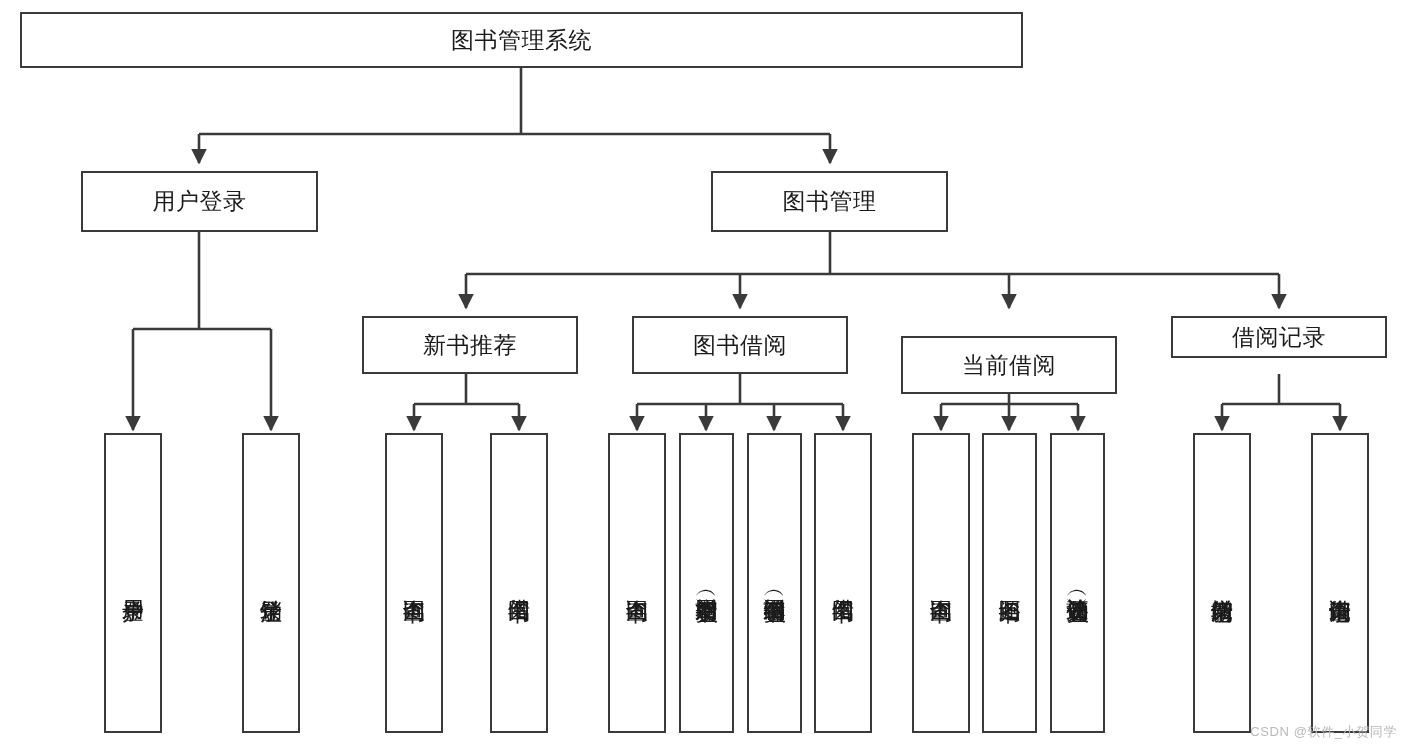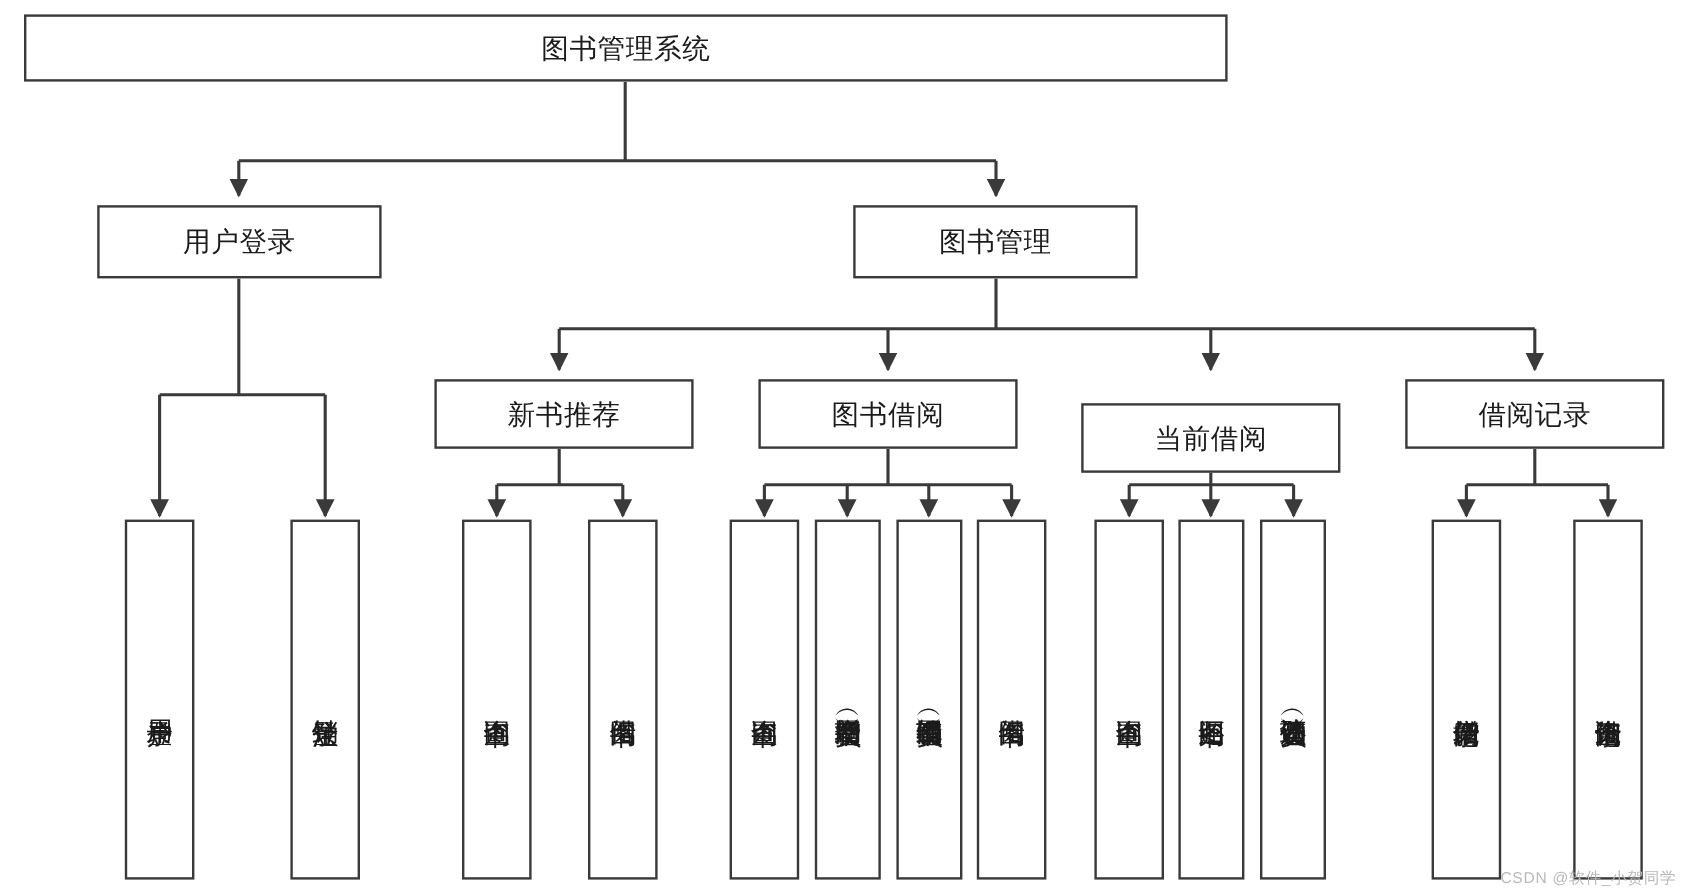--- a/index.html
+++ b/index.html
@@ -138,21 +138,21 @@
   </div>
 
   <div class="node h" style="left:632px; top:316px; width:216px; height:58px;">
     <span>图书借阅</span>
   </div>
 
   <div class="node h" style="left:901px; top:316px; width:216px; height:58px;margin-top:20px;">
     <span>当前借阅</span>
   </div>
 
-  <div class="node h" style="left:1171px; top:316px; width:216px; height:58px;">
+  <div class="node h" style="left:1171px; top:316px; width:216px; height:42px;">
     <span>借阅记录</span>
   </div>
 
   <div class="node v" style="left:104px; top:433px; width:58px; height:300px;">
     <span class="vtext">用户登录</span>
   </div>
 
   <div class="node v" style="left:242px; top:433px; width:58px; height:300px;">
     <span class="vtext">注销登录</span>
   </div>

